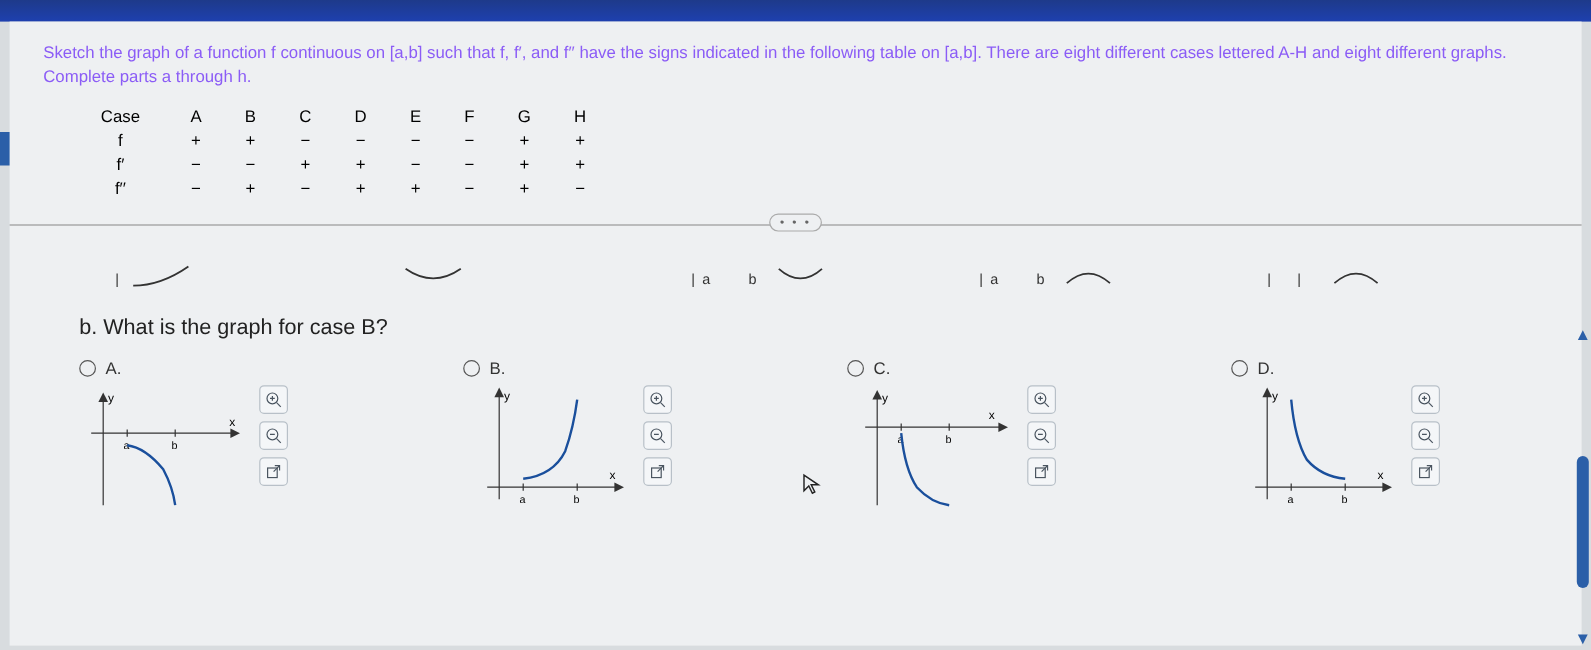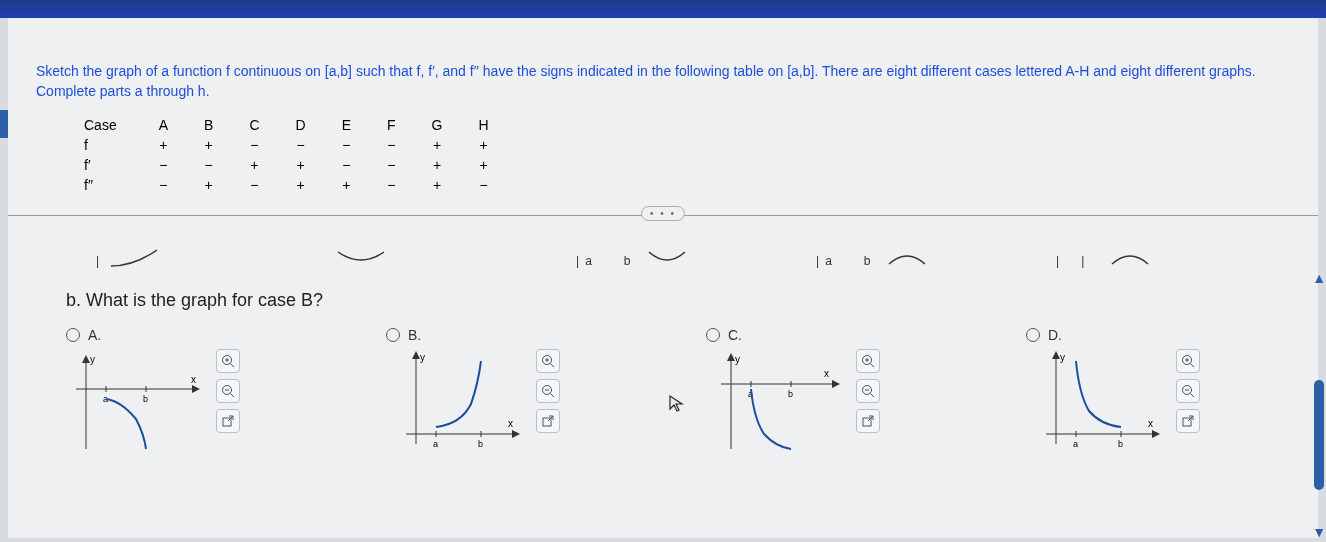--- a/index.html
+++ b/index.html
@@ -16,26 +16,26 @@
     background: linear-gradient(#1e3a8a, #1e40af);
     width: 100%;
   }
   .page {
     background: #eef0f2;
     margin: 0 8px;
     padding: 16px 28px 8px 28px;
     min-height: 520px;
     position: relative;
   }
-  .question-text { font-size: 14px; color: #1d4ed8; line-height: 1.4; margin-bottom: 14px; margin-top: 28px; }
+  .question-text { font-size: 14px; color: #8b5cf6; line-height: 1.4; margin-bottom: 14px; }
   .sign-table { border-collapse: collapse; margin-left: 30px; }
   .sign-table td, .sign-table th {
     padding: 2px 18px; font-size: 14px; text-align: center; font-weight: normal;
   }
-  .sign-table .lbl { text-align: left; padding-right: 24px; }
+  .sign-table .lbl { text-align: center; padding-right: 24px; }
   .hr-wrap { position: relative; margin: 20px -28px 12px -28px; }
   .hr-line { border: none; border-top: 1px solid #999; }
   .pill {
     position: absolute; left: 50%; top: -9px; transform: translateX(-50%);
     background: #eef0f2; border: 1px solid #aaa; border-radius: 10px;
     padding: 1px 8px; font-size: 10px; color: #666; letter-spacing: 2px;
   }
   .thumb-row { display: flex; gap: 60px; margin: 6px 0 22px 60px; align-items: flex-end; }
   .thumb { width: 180px; height: 40px; display:flex; align-items:flex-end; gap:6px; font-size:12px; color:#333;}
   .thumb svg { display:block; }

